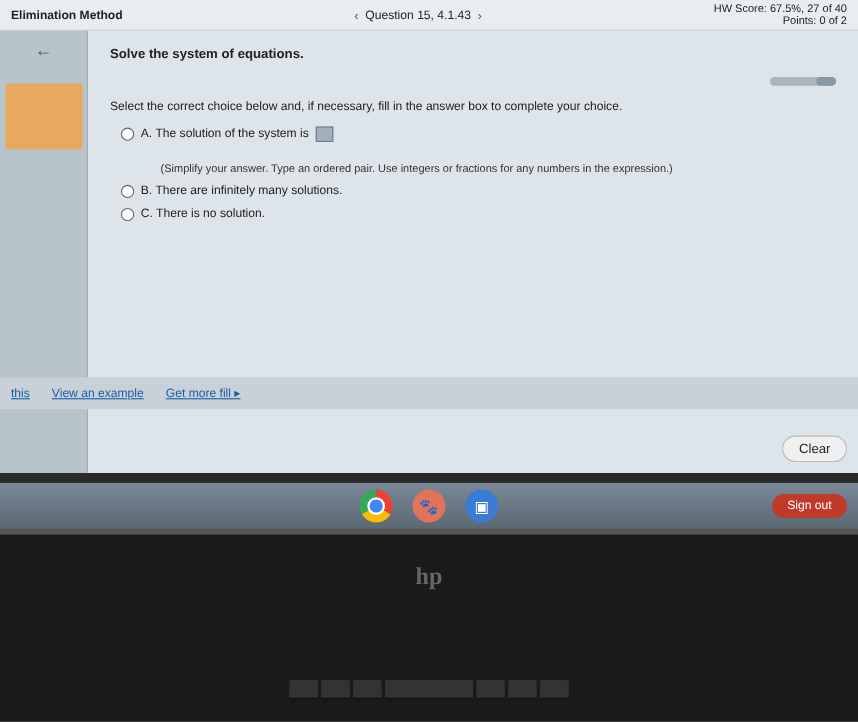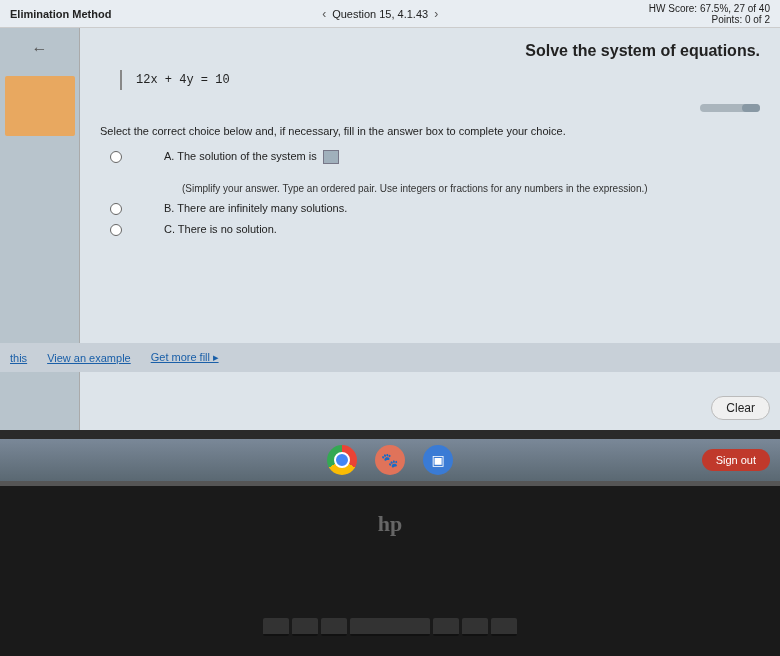--- a/index.html
+++ b/index.html
@@ -91,25 +91,24 @@
 
     
     .content {
       flex: 1;
       background: #dde4ea;
       padding: 14px 20px;
       overflow-y: auto;
     }
 
     .problem-title {
-      font-size: 16px;
+      font-size: 12px;
       color: #222;
       margin-bottom: 10px;
       font-weight: bold;
-      text-align: right;
     }
 
     .equations-box {
       border-left: 2px solid #888;
       padding-left: 14px;
       margin: 8px 0 14px 20px;
     }
     .equation {
       font-size: 12px;
       color: #222;
@@ -148,21 +147,20 @@
     .choices {
       margin-left: 10px;
     }
     .choice-item {
       display: flex;
       align-items: flex-start;
       margin-bottom: 8px;
       font-size: 11px;
       color: #222;
       cursor: pointer;
-      gap: 36px;
     }
     .radio-btn {
       width: 12px;
       height: 12px;
       border-radius: 50%;
       border: 1px solid #666;
       background: #fff;
       margin-right: 6px;
       margin-top: 1px;
       flex-shrink: 0;
@@ -328,21 +326,20 @@
 
     <div class="sidebar">
       <span class="sidebar-icon">←</span>
       <div class="sidebar-orange"></div>
     </div>
 
     <div class="content">
       <div class="problem-title">Solve the system of equations.</div>
 
       <div class="equations-box">
-        <div class="equation">12x + 4y =  10</div>
       </div>
 
       <div class="slider-area">
         <div class="slider-bar">
           <div class="slider-thumb"></div>
         </div>
       </div>
 
       <div class="instruction">Select the correct choice below and, if necessary, fill in the answer box to complete your choice.</div>
 

